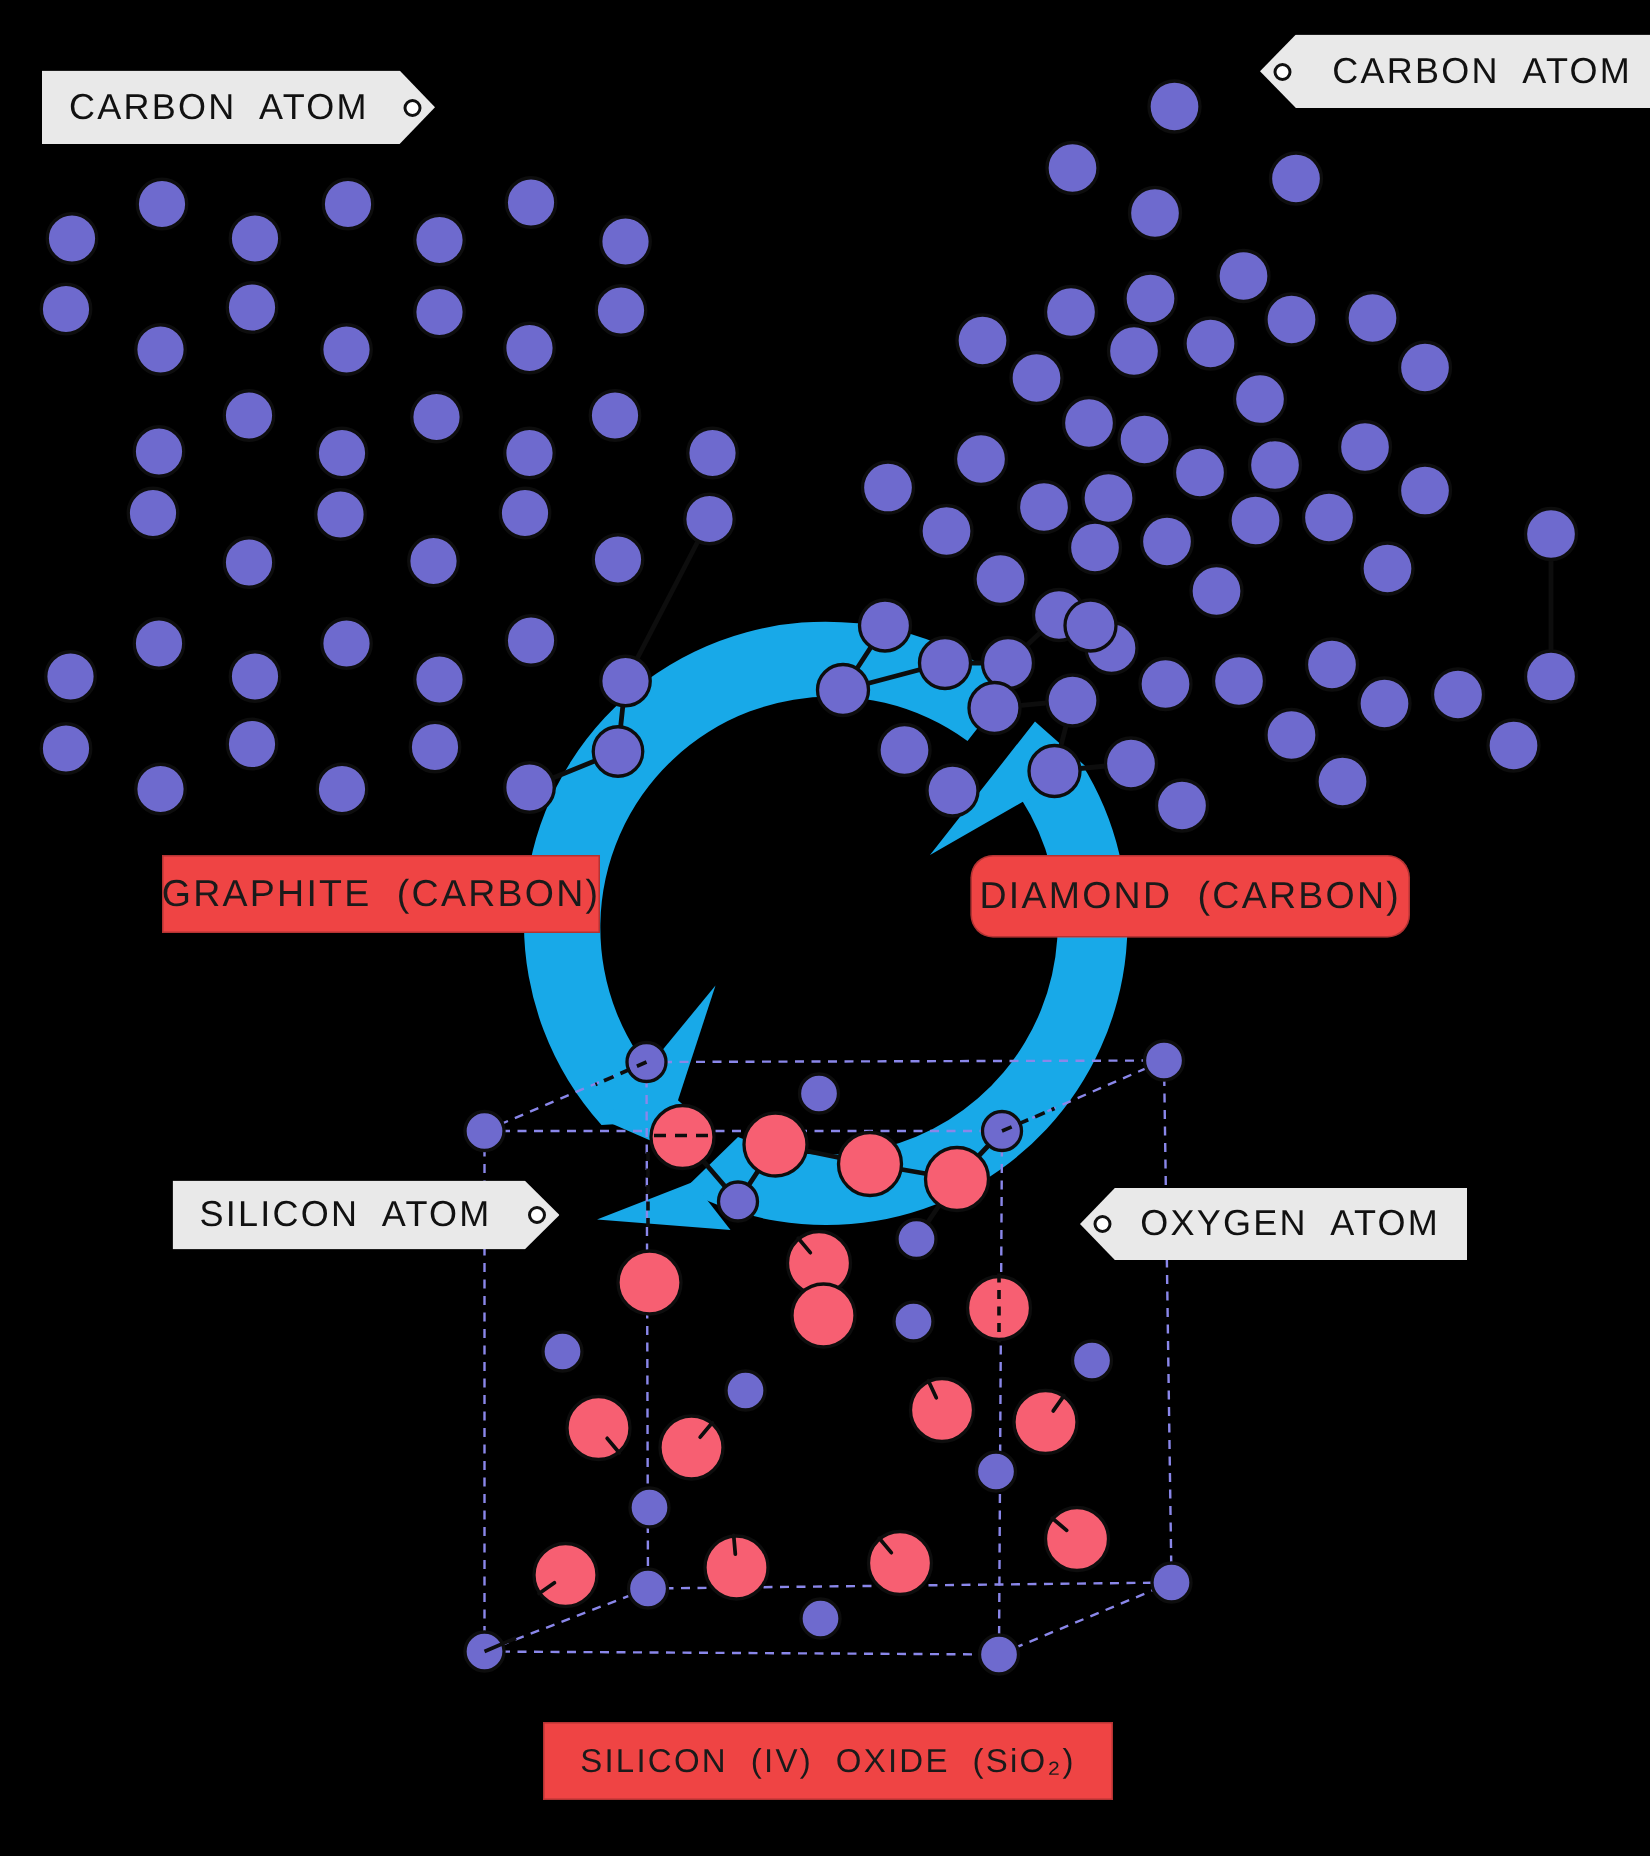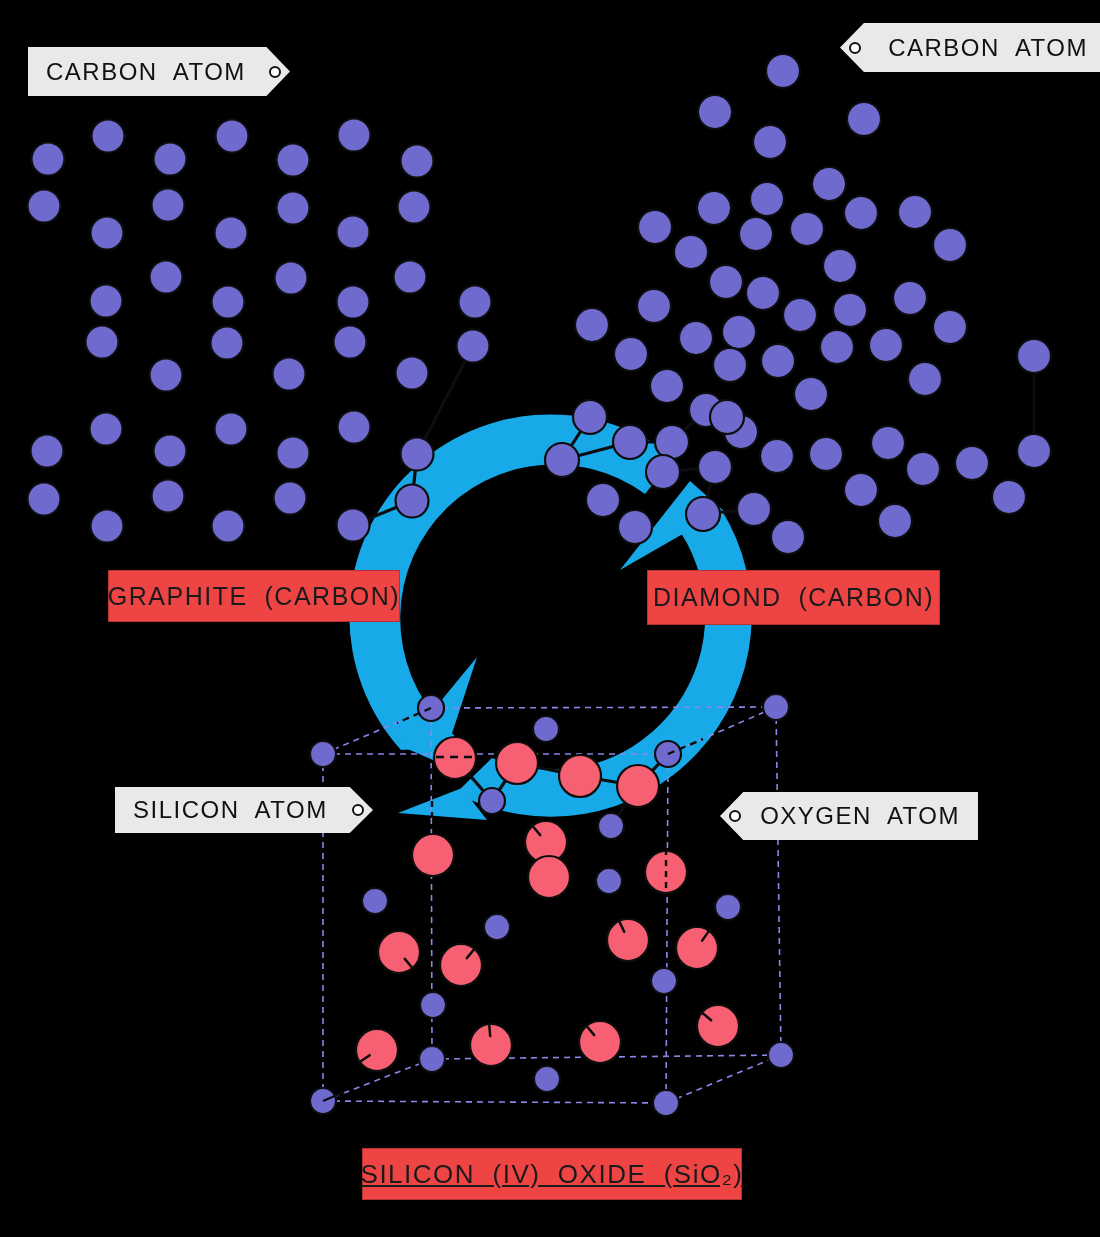--- a/index.html
+++ b/index.html
@@ -2,21 +2,21 @@
 <html><head>
 <meta charset="utf-8">
 <style>
   html,body{margin:0;padding:0;background:#000;width:1100px;height:1237px;overflow:hidden;}
   #stage{position:relative;width:1100px;height:1237px;background:#000;
          font-family:"Liberation Sans","DejaVu Sans",sans-serif;}
   #diagram-svg{position:absolute;left:0;top:0;}
   .plate{position:absolute;display:flex;align-items:center;justify-content:center;
          background:#ef4444;color:#1a1a1a;font-size:25px;letter-spacing:1.5px;
          white-space:pre;box-shadow:0 0 0 1px rgba(0,0,0,0.25) inset;}
-  .plate.small{font-size:26px;text-decoration:underline;}
+  .plate.small{font-size:22px;}
   .tag{position:absolute;display:flex;align-items:center;background:#e9e9e9;color:#111;
        font-size:24px;letter-spacing:1.5px;white-space:pre;}
   .tag.tip-right{clip-path:polygon(0 0,91% 0,100% 50%,91% 100%,0 100%);
                  justify-content:flex-start;padding-left:18px;}
   .tag.tip-left{clip-path:polygon(9% 0,100% 0,100% 100%,9% 100%,0 50%);
                 justify-content:flex-end;padding-right:18px;}
   .tag .hole{position:absolute;top:50%;width:8px;height:8px;border:2px solid #111;
              border-radius:50%;background:#fff;transform:translateY(-50%);}
   .tag.tip-right .hole{right:9px;}
   .tag.tip-left .hole{left:9px;}
@@ -214,21 +214,21 @@
         <line x1="466.7850884871789" y1="958.1056000119293" x2="474.8199336082606" y2="948.530044472942" stroke="#0d0d0d" stroke-width="2.5" stroke-linecap="round"></line>
         <line x1="404.7850884871789" y1="958.8943999880707" x2="412.8199336082606" y2="968.469955527058" stroke="#0d0d0d" stroke-width="2.5" stroke-linecap="round"></line>
         <line x1="369.62763160139906" y1="1055.1621879271595" x2="359.3882310477867" y2="1062.3318933815474" stroke="#0d0d0d" stroke-width="2.5" stroke-linecap="round"></line>
         <line x1="490.21559831527105" y1="1036.0342477171744" x2="489.12615153092537" y2="1023.5818139910275" stroke="#0d0d0d" stroke-width="2.5" stroke-linecap="round"></line>
         <line x1="594.2149115128211" y1="1035.1056000119293" x2="586.1800663917394" y2="1025.5300444729419" stroke="#0d0d0d" stroke-width="2.5" stroke-linecap="round"></line>
         <line x1="711.1056000119293" y1="1020.2149115128211" x2="701.530044472942" y2="1012.1800663917394" stroke="#0d0d0d" stroke-width="2.5" stroke-linecap="round"></line>
       </g>
   </svg>
 
   <div class="plate" id="lbl-graphite" style="left: 108px; top: 570px; width: 292px; height: 52px;">GRAPHITE  (CARBON)</div>
-  <div class="plate" id="lbl-diamond" style="left: 647px; top: 570px; width: 293px; height: 55px;">DIAMOND  (CARBON)</div>
+  <div class="plate" id="lbl-diamond" style="left: 647px; top: 570px; width: 293px; height: 55px; border-radius: 15px;">DIAMOND  (CARBON)</div>
   <div class="plate small" id="lbl-sio2" style="left: 362px; top: 1148px; width: 380px; height: 52px;">SILICON  (IV)  OXIDE  (SiO₂)</div>
 
   <div class="tag tip-right" id="tag-carbon-left" style="left: 28px; top: 47px; width: 244px; height: 49px;">
     <span>CARBON  ATOM</span>
     <span class="hole"></span>
   </div>
   <div class="tag tip-left" id="tag-carbon-right" style="left: 840px; top: 23px; width: 248px; height: 49px;">
     <span>CARBON  ATOM</span>
     <span class="hole"></span>
   </div>

